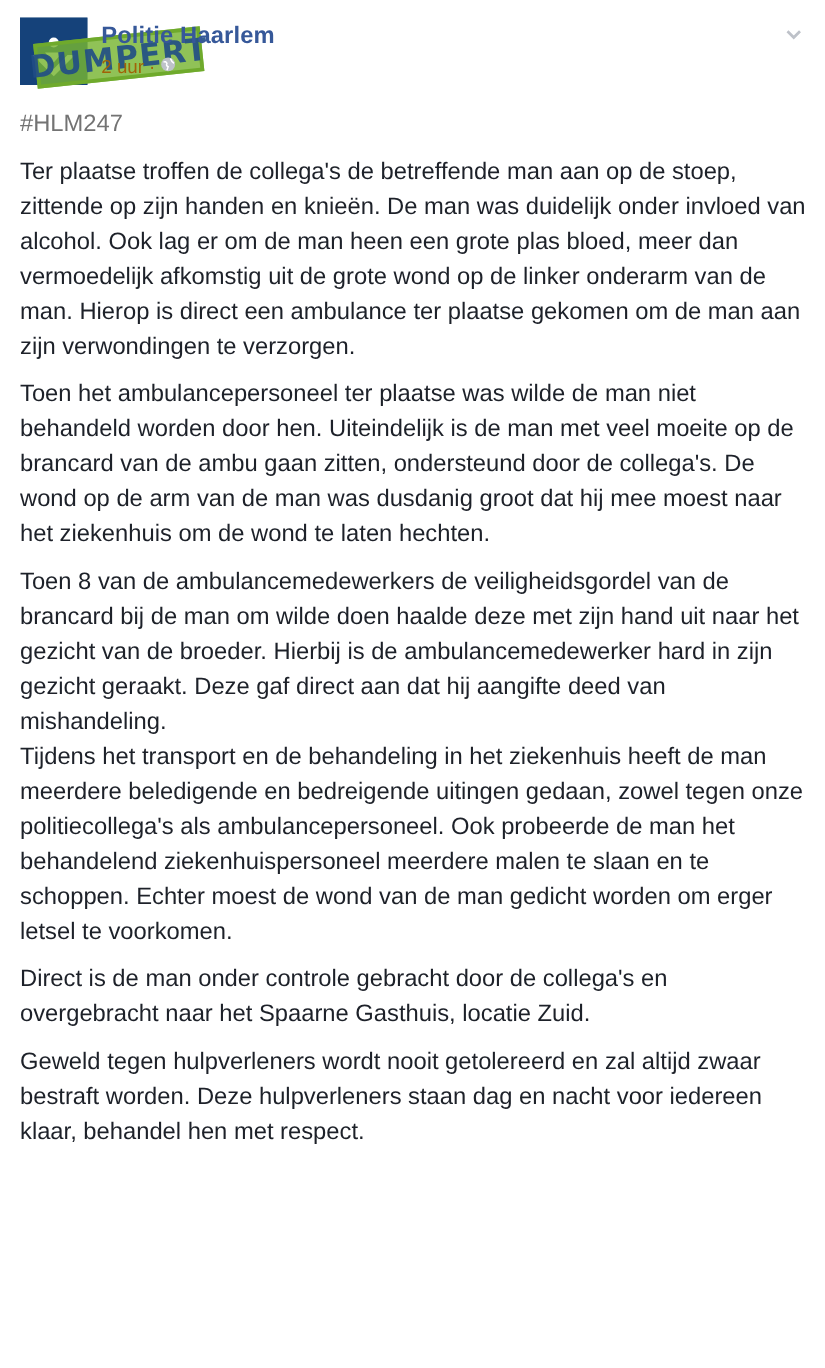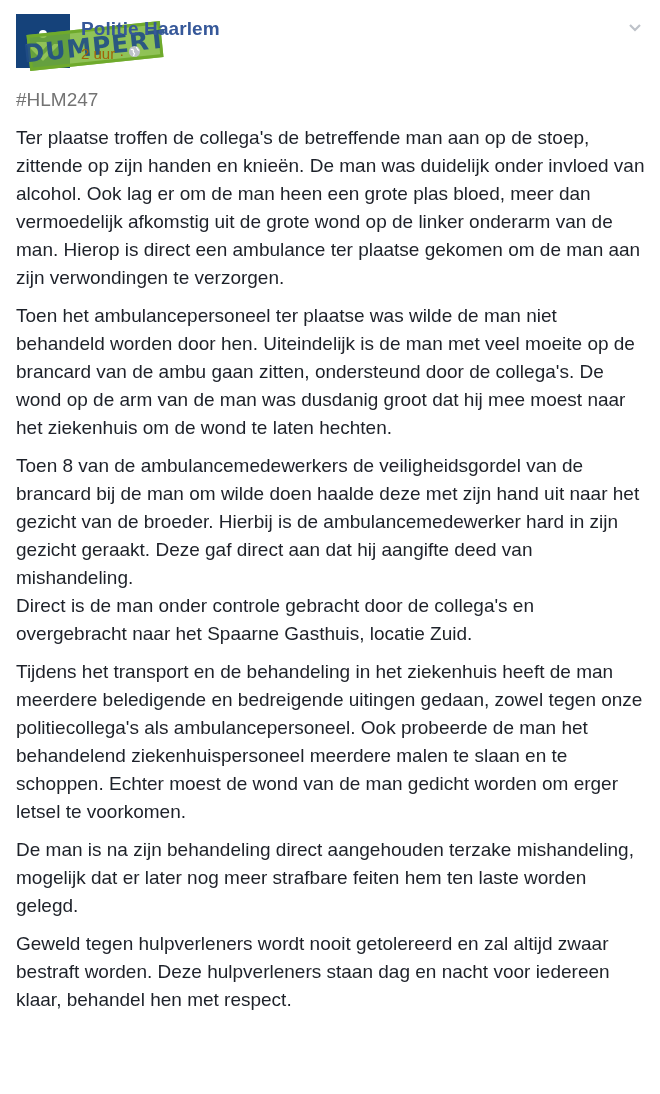--- a/index.html
+++ b/index.html
@@ -69,19 +69,18 @@
     <svg class="chevron" viewBox="0 0 18 18">
       <path d="M4 7 L9 12 L14 7" stroke="#bec2c9" stroke-width="2.2" fill="none"></path>
     </svg>
   </div>
 
   <div class="body-text">
     <span class="hashtag">#HLM247</span>
     <p class="para">Ter plaatse troffen de collega's de betreffende man aan op de stoep, zittende op zijn handen en knieën. De man was duidelijk onder invloed van alcohol. Ook lag er om de man heen een grote plas bloed, meer dan vermoedelijk afkomstig uit de grote wond op de linker onderarm van de man. Hierop is direct een ambulance ter plaatse gekomen om de man aan zijn verwondingen te verzorgen.</p>
     <p class="para">Toen het ambulancepersoneel ter plaatse was wilde de man niet behandeld worden door hen. Uiteindelijk is de man met veel moeite op de brancard van de ambu gaan zitten, ondersteund door de collega's. De wond op de arm van de man was dusdanig groot dat hij mee moest naar het ziekenhuis om de wond te laten hechten.</p>
     <p class="para" style="margin-bottom:0">Toen 8 van de ambulancemedewerkers de veiligheidsgordel van de brancard bij de man om wilde doen haalde deze met zijn hand uit naar het gezicht van de broeder. Hierbij is de ambulancemedewerker hard in zijn gezicht geraakt. Deze gaf direct aan dat hij aangifte deed van mishandeling.</p>
+    <p class="para">Tijdens het transport en de behandeling in het ziekenhuis heeft de man meerdere beledigende en bedreigende uitingen gedaan, zowel tegen onze politiecollega's als ambulancepersoneel. Ook probeerde de man het behandelend ziekenhuispersoneel meerdere malen te slaan en te schoppen. Echter moest de wond van de man gedicht worden om erger letsel te voorkomen.</p>
     <p class="para">Direct is de man onder controle gebracht door de collega's en overgebracht naar het Spaarne Gasthuis, locatie Zuid.</p>
-    <p class="para">Tijdens het transport en de behandeling in het ziekenhuis heeft de man meerdere beledigende en bedreigende uitingen gedaan, zowel tegen onze politiecollega's als ambulancepersoneel. Ook probeerde de man het behandelend ziekenhuispersoneel meerdere malen te slaan en te schoppen. Echter moest de wond van de man gedicht worden om erger letsel te voorkomen.</p>
-    <p class="para">De man is na zijn behandeling direct aangehouden terzake mishandeling, mogelijk dat er later nog meer strafbare feiten hem ten laste worden gelegd.</p>
     <p class="para">Geweld tegen hulpverleners wordt nooit getolereerd en zal altijd zwaar bestraft worden. Deze hulpverleners staan dag en nacht voor iedereen klaar, behandel hen met respect.</p>
 
   </div>
 </div>
 
 </body></html>

